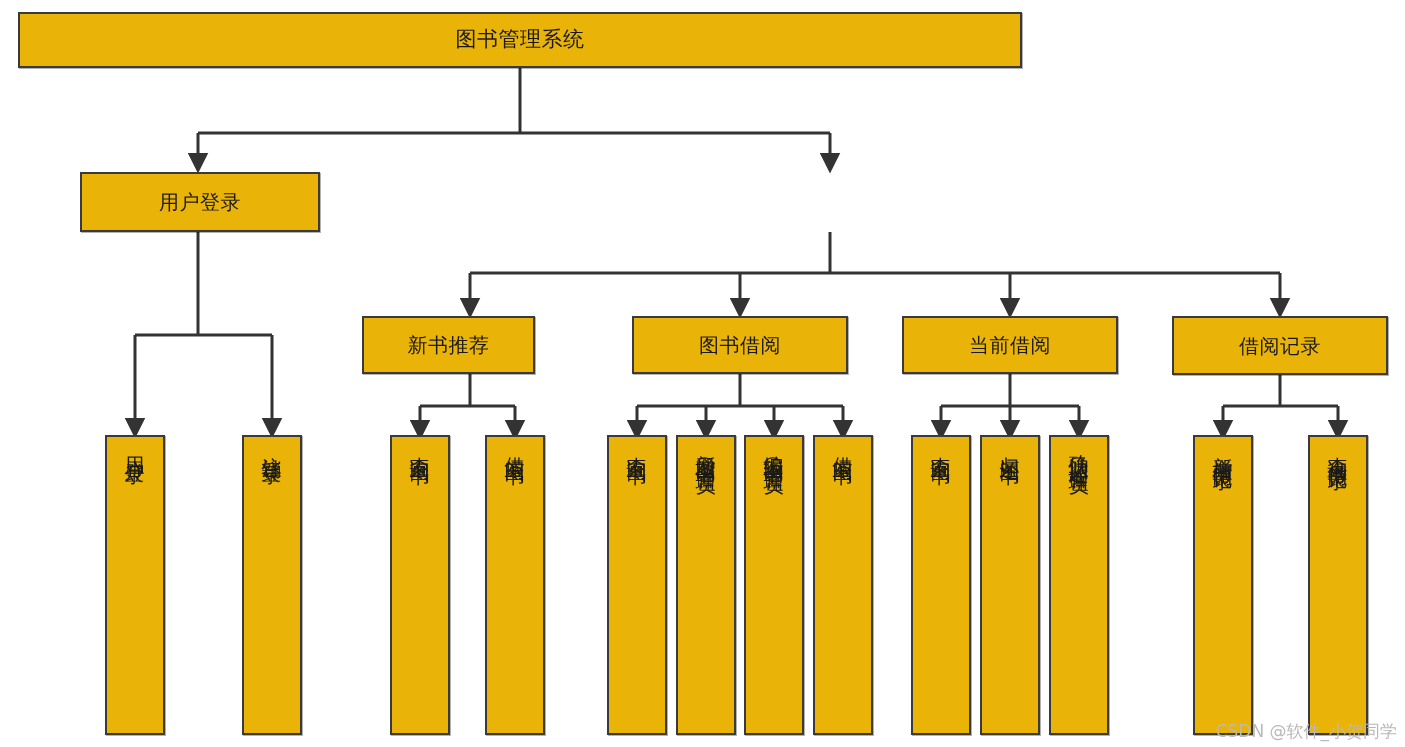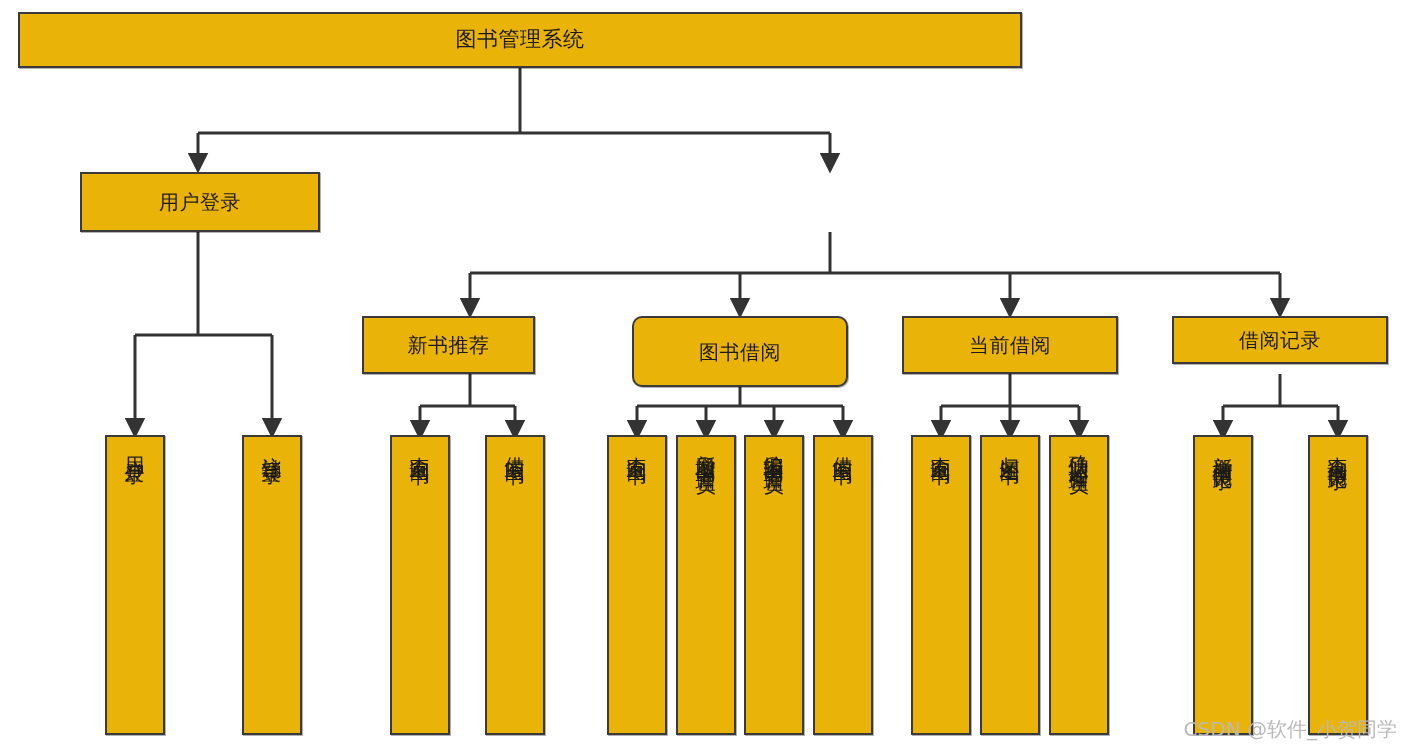--- a/index.html
+++ b/index.html
@@ -56,21 +56,21 @@
     line-height: 1.0;
   }
   .node.vert.tall {
     justify-content: flex-start;
     padding-top: 2px;
   }
   .watermark {
     position: absolute;
     right: 8px;
     bottom: 4px;
-    font-size: 20px;
+    font-size: 17px;
     color: #b9b9b9;
     white-space: nowrap;
     font-family: "DejaVu Sans", "Liberation Sans", sans-serif;
   }
 </style>
 </head>
 <body>
 
 <div id="canvas">
 
@@ -125,23 +125,23 @@
       <path d="M 1223 406 L 1223 430" marker-end="url(#arrow)"></path>
       <path d="M 1338 406 L 1338 430" marker-end="url(#arrow)"></path>
     </g>
   </svg>
 
   <div class="node horiz root" style="left:18px; top:12px; width:1004px; height:56px;">图书管理系统</div>
 
   <div class="node horiz" style="left:80px; top:172px; width:240px; height:60px;">用户登录</div>
 
   <div class="node horiz" style="left:362px; top:316px; width:173px; height:58px;">新书推荐</div>
-  <div class="node horiz" style="left:632px; top:316px; width:216px; height:71px;border-radius:10px;">图书借阅</div>
+  <div class="node horiz" style="left:632px; top:316px; width:216px; height:58px;">图书借阅</div>
   <div class="node horiz" style="left:902px; top:316px; width:216px; height:58px;">当前借阅</div>
-  <div class="node horiz" style="left:1172px; top:316px; width:216px; height:48px;">借阅记录</div>
+  <div class="node horiz" style="left:1172px; top:316px; width:216px; height:59px;">借阅记录</div>
 
   <div class="node vert" style="left:105px; top:435px; width:60px; height:300px;">用户登录</div>
   <div class="node vert" style="left:242px; top:435px; width:60px; height:300px;">注销登录</div>
 
   <div class="node vert" style="left:390px; top:435px; width:60px; height:300px;">查询图书</div>
   <div class="node vert" style="left:485px; top:435px; width:60px; height:300px;">借阅图书</div>
 
   <div class="node vert" style="left:607px; top:435px; width:60px; height:300px;">查询图书</div>
   <div class="node vert tall" style="left:676px; top:435px; width:60px; height:300px;">新增图书（管理员）</div>
   <div class="node vert tall" style="left:744px; top:435px; width:60px; height:300px;">编辑图书（管理员）</div>

